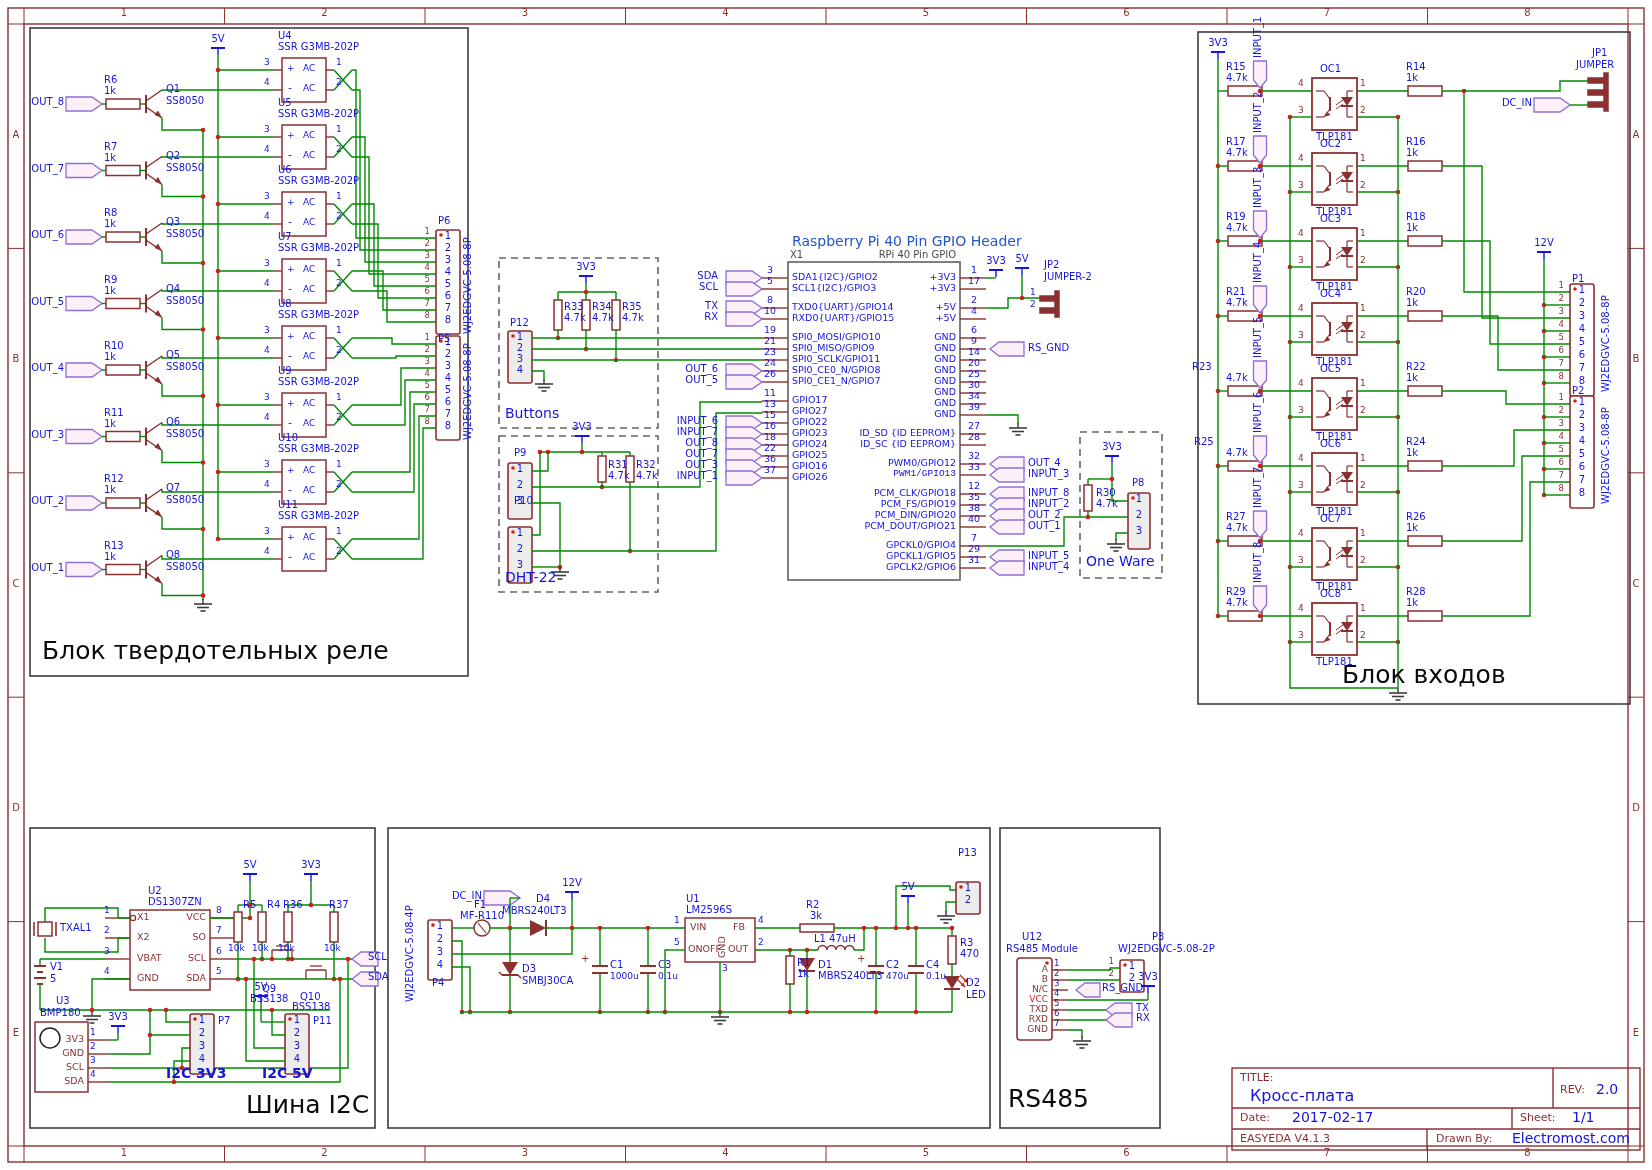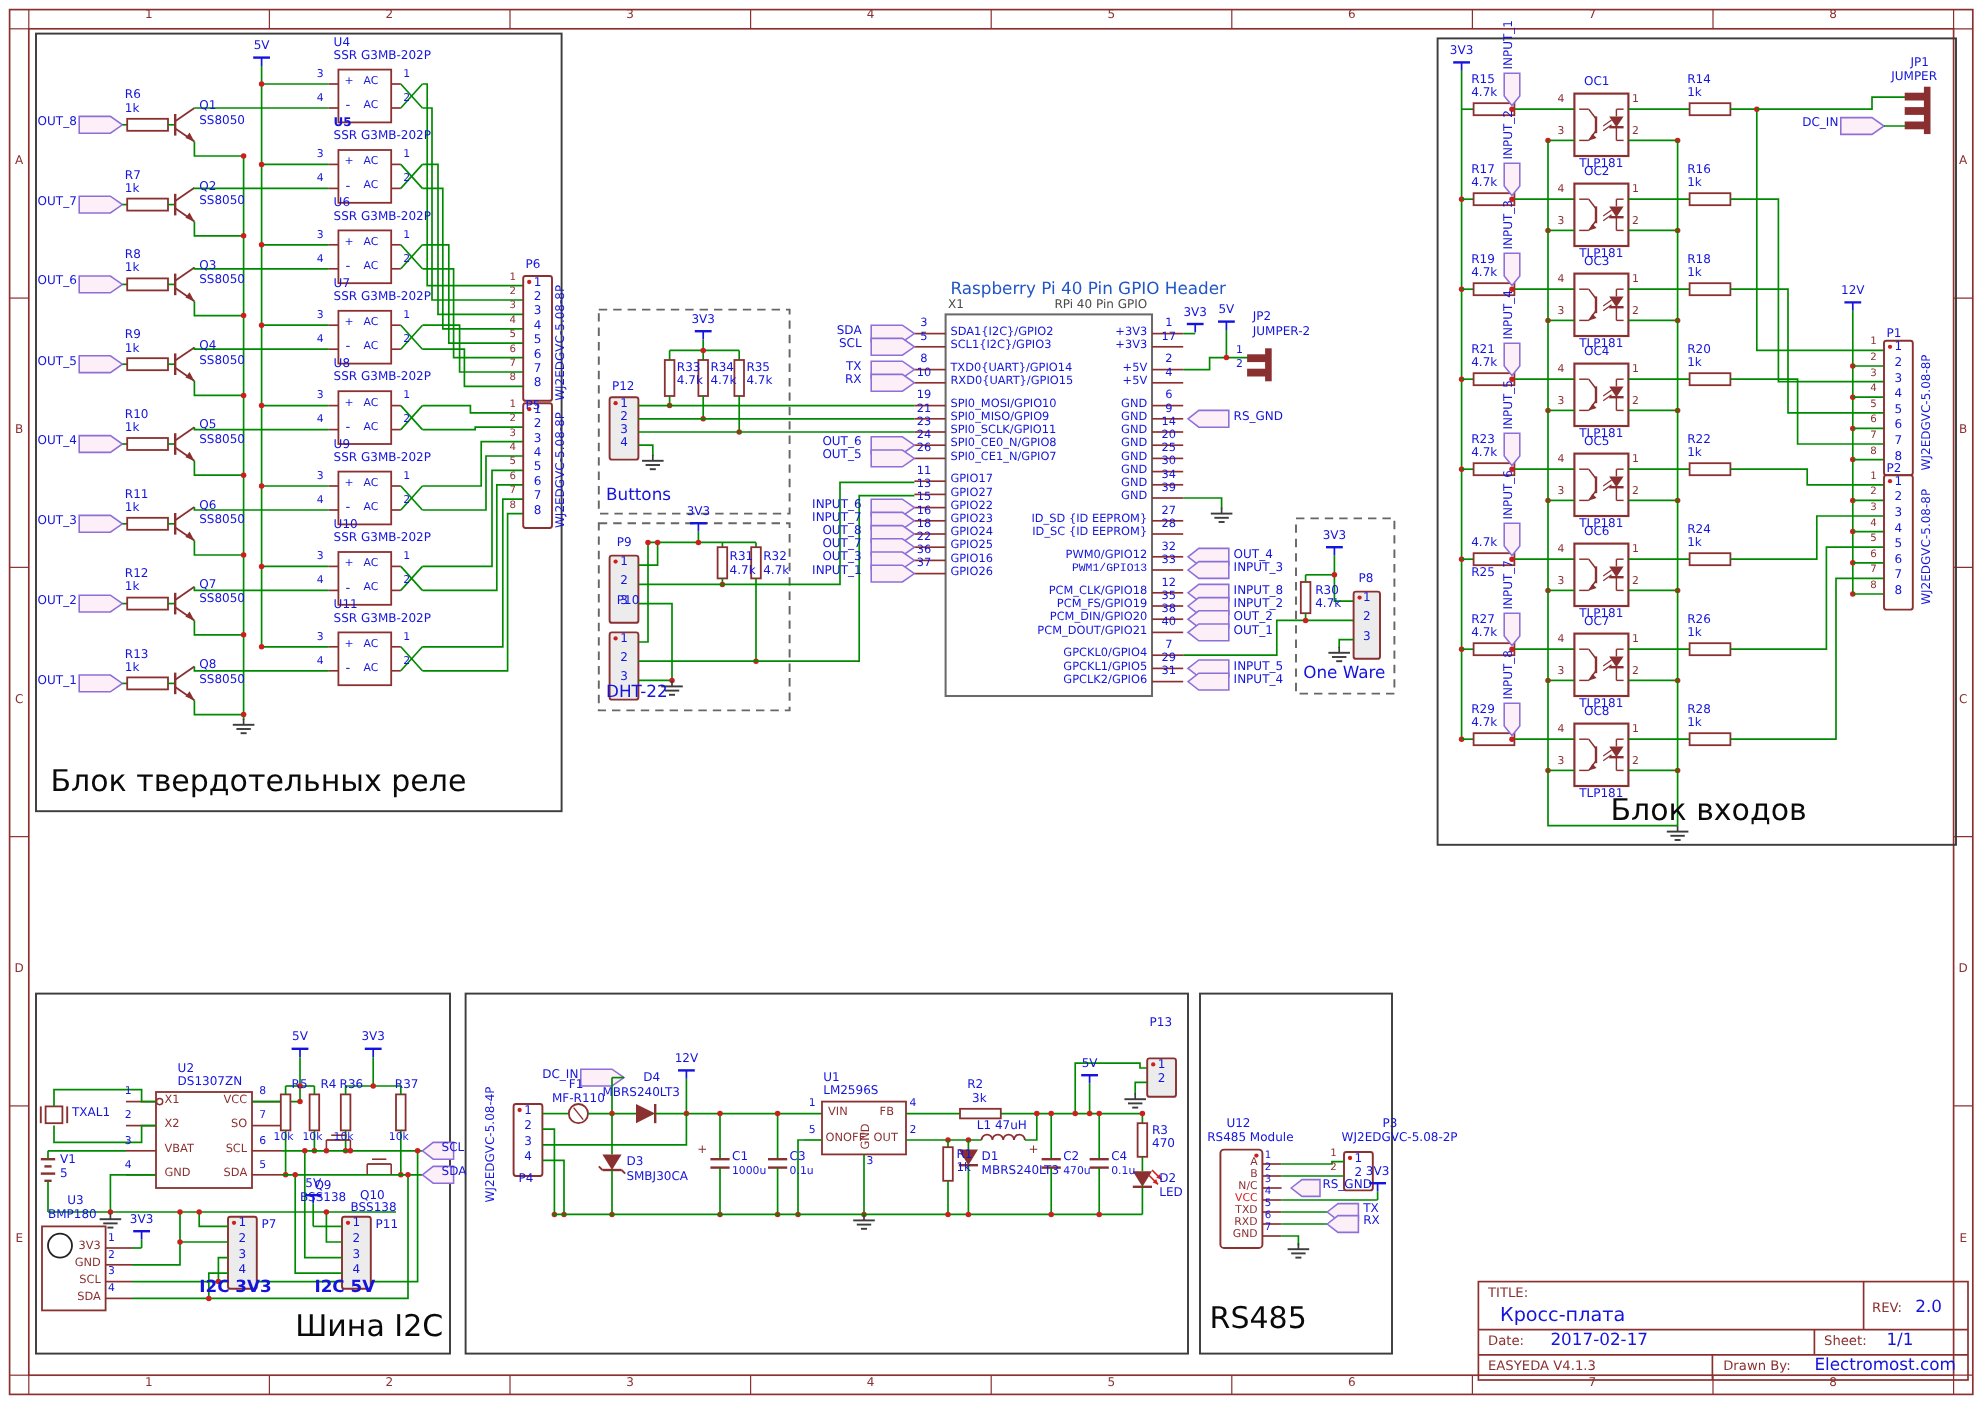--- a/index.html
+++ b/index.html
@@ -981,21 +981,21 @@
     <div class="t " style="left: 336px; top: 78px; font-size: 9px;">2</div>
     <div class="t " style="left: 287px; top: 64px; font-size: 9px;">+</div>
     <div class="t " style="left: 288px; top: 82px; font-size: 11px;">-</div>
     <div class="t " style="left: 303px; top: 64px; font-size: 9px;">AC</div>
     <div class="t " style="left: 303px; top: 84px; font-size: 9px;">AC</div>
     <div class="t " style="left: 4px; top: 163.5px; width: 60px; text-align: right;">OUT_7</div>
     <div class="t " style="left: 104px; top: 141.5px;">R7</div>
     <div class="t " style="left: 104px; top: 152.5px;">1k</div>
     <div class="t " style="left: 166px; top: 150.5px;">Q2</div>
     <div class="t " style="left: 166px; top: 162.5px;">SS8050</div>
-    <div class="t " style="left: 278px; top: 98px; font-weight: bold;">U5</div>
+    <div class="t " style="left: 278px; top: 98px;">U5</div>
     <div class="t " style="left: 278px; top: 109px;">SSR G3MB-202P</div>
     <div class="t " style="left: 264px; top: 125px; font-size: 9px;">3</div>
     <div class="t " style="left: 264px; top: 145px; font-size: 9px;">4</div>
     <div class="t " style="left: 336px; top: 125px; font-size: 9px;">1</div>
     <div class="t " style="left: 336px; top: 145px; font-size: 9px;">2</div>
     <div class="t " style="left: 287px; top: 131px; font-size: 9px;">+</div>
     <div class="t " style="left: 288px; top: 149px; font-size: 11px;">-</div>
     <div class="t " style="left: 303px; top: 131px; font-size: 9px;">AC</div>
     <div class="t " style="left: 303px; top: 151px; font-size: 9px;">AC</div>
     <div class="t " style="left: 4px; top: 230px; width: 60px; text-align: right;">OUT_6</div>
@@ -1307,32 +1307,32 @@
     <div class="t " style="left: 1226px; top: 298px;">4.7k</div>
     <div class="vt " style="left: 1252px; top: 283px;">INPUT_4</div>
     <div class="t " style="left: 1320px; top: 289px;">OC4</div>
     <div class="t " style="left: 1316px; top: 357px;">TLP181</div>
     <div class="t tm" style="left: 1298px; top: 304px; font-size: 9px;">4</div>
     <div class="t tm" style="left: 1298px; top: 331px; font-size: 9px;">3</div>
     <div class="t tm" style="left: 1360px; top: 304px; font-size: 9px;">1</div>
     <div class="t tm" style="left: 1360px; top: 331px; font-size: 9px;">2</div>
     <div class="t " style="left: 1406px; top: 287px;">R20</div>
     <div class="t " style="left: 1406px; top: 298px;">1k</div>
-    <div class="t " style="left: 1226px; top: 362px;">R23</div>
+    <div class="t " style="left: 1192px; top: 362px;">R23</div>
     <div class="t " style="left: 1226px; top: 373px;">4.7k</div>
     <div class="vt " style="left: 1252px; top: 358px;">INPUT_5</div>
     <div class="t " style="left: 1320px; top: 364px;">OC5</div>
     <div class="t " style="left: 1316px; top: 432px;">TLP181</div>
     <div class="t tm" style="left: 1298px; top: 379px; font-size: 9px;">4</div>
     <div class="t tm" style="left: 1298px; top: 406px; font-size: 9px;">3</div>
     <div class="t tm" style="left: 1360px; top: 379px; font-size: 9px;">1</div>
     <div class="t tm" style="left: 1360px; top: 406px; font-size: 9px;">2</div>
     <div class="t " style="left: 1406px; top: 362px;">R22</div>
     <div class="t " style="left: 1406px; top: 373px;">1k</div>
-    <div class="t " style="left: 1226px; top: 437px; margin-top: 36px;">R25</div>
+    <div class="t " style="left: 1194px; top: 437px;">R25</div>
     <div class="t " style="left: 1226px; top: 448px;">4.7k</div>
     <div class="vt " style="left: 1252px; top: 433px;">INPUT_6</div>
     <div class="t " style="left: 1320px; top: 439px;">OC6</div>
     <div class="t " style="left: 1316px; top: 507px;">TLP181</div>
     <div class="t tm" style="left: 1298px; top: 454px; font-size: 9px;">4</div>
     <div class="t tm" style="left: 1298px; top: 481px; font-size: 9px;">3</div>
     <div class="t tm" style="left: 1360px; top: 454px; font-size: 9px;">1</div>
     <div class="t tm" style="left: 1360px; top: 481px; font-size: 9px;">2</div>
     <div class="t " style="left: 1406px; top: 437px;">R24</div>
     <div class="t " style="left: 1406px; top: 448px;">1k</div>

